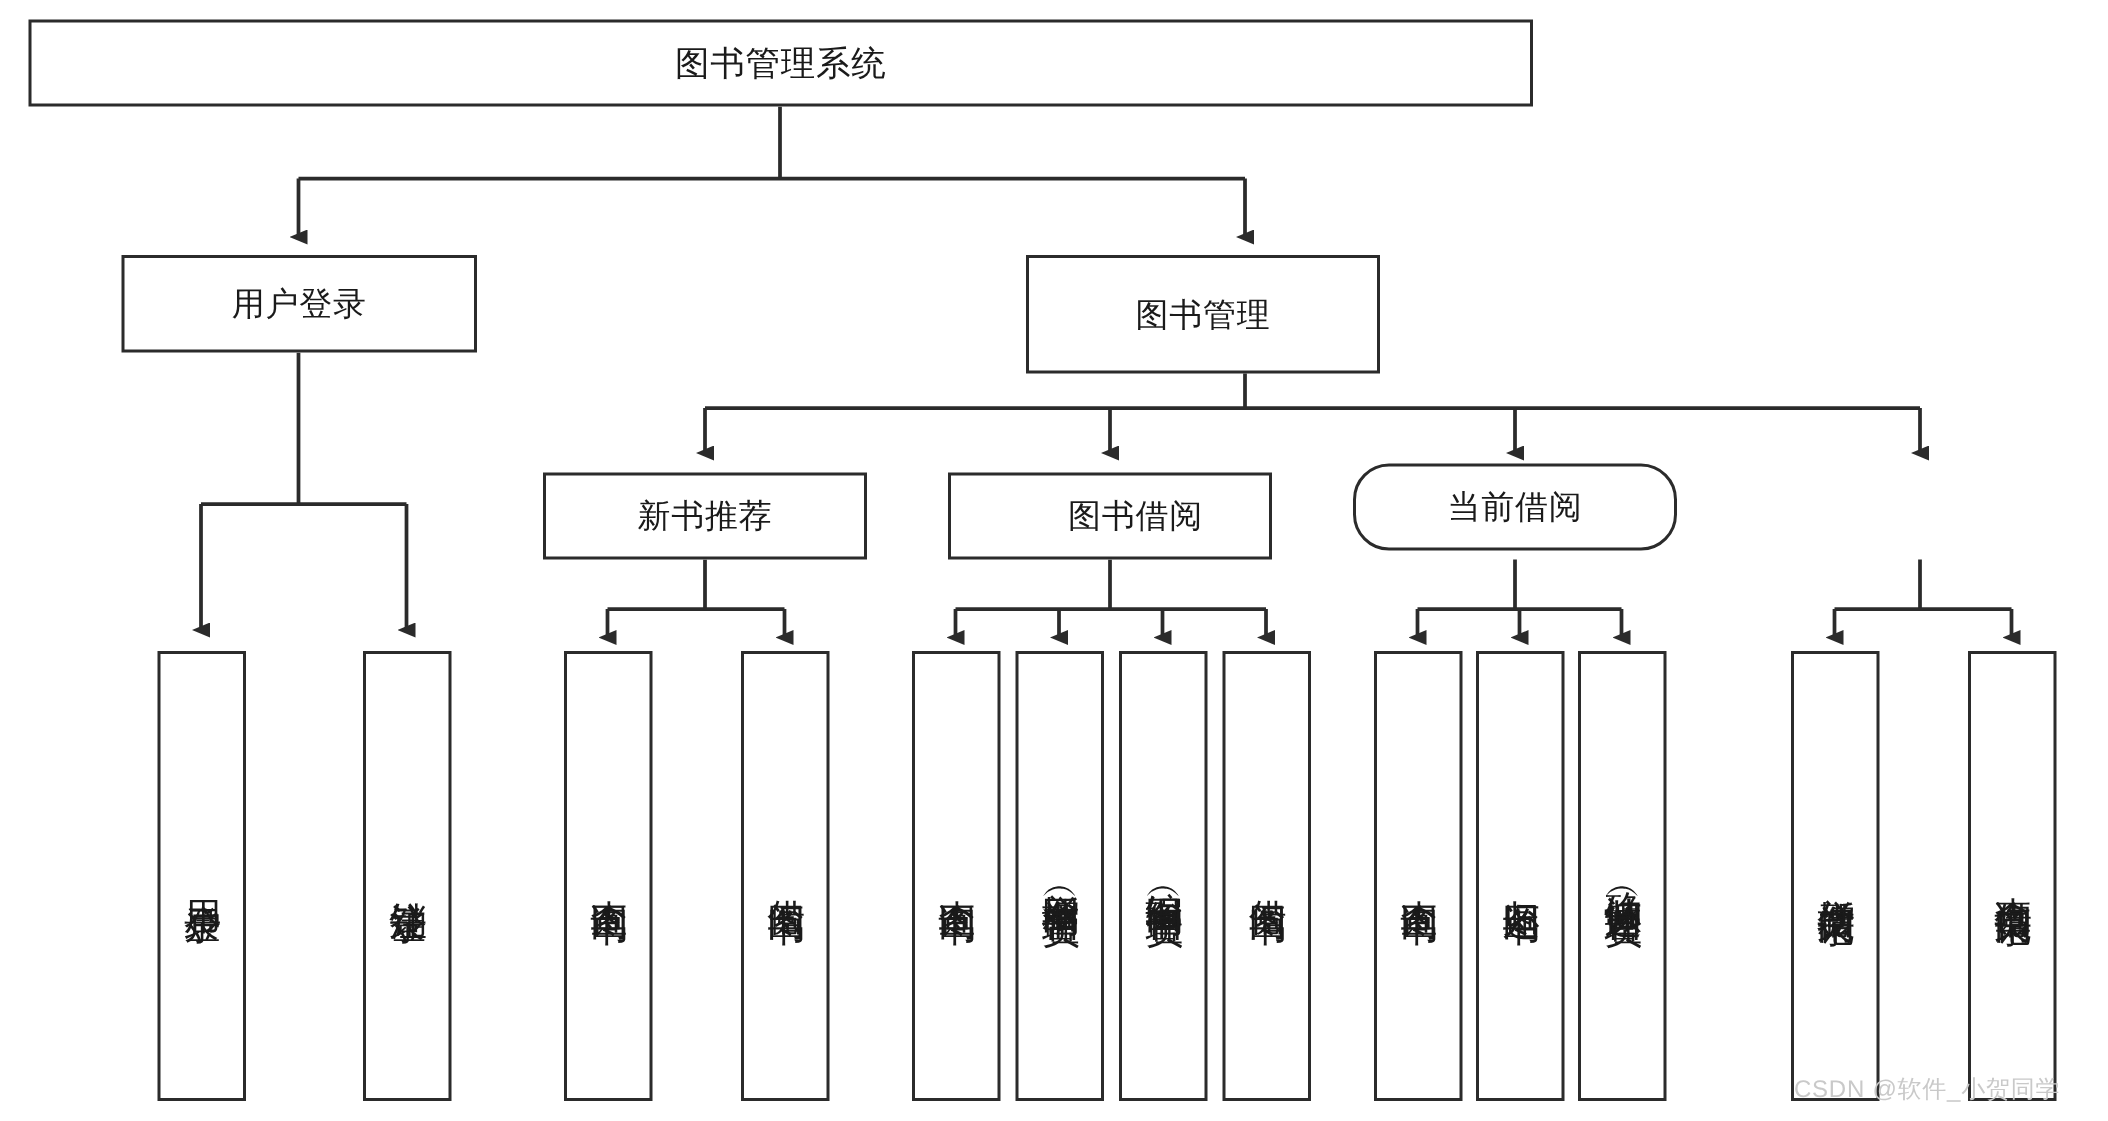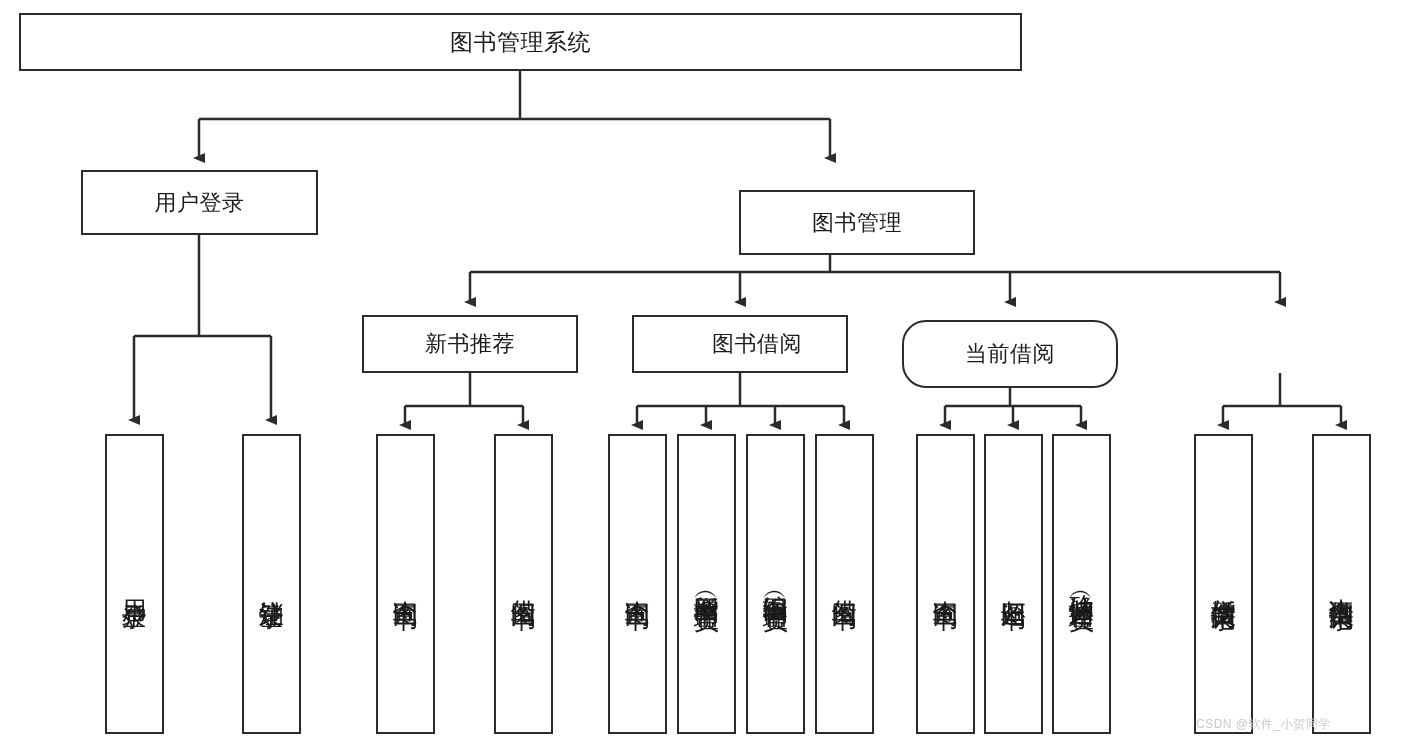--- a/index.html
+++ b/index.html
@@ -56,21 +56,21 @@
     writing-mode: vertical-rl;
     text-orientation: upright;
     font-size: 25px;
     line-height: 1.05;
     letter-spacing: 2px;
     white-space: nowrap;
   }
   .watermark {
     position: absolute;
     color: #c9c9c9;
-    font-size: 12px;
+    font-size: 16px;
     white-space: nowrap;
     letter-spacing: 0.5px;
   }
 </style>
 </head>
 <body>
 
 <div id="canvas">
 
   <svg class="connectors" viewBox="0 0 1405 747" xmlns="http://www.w3.org/2000/svg">
@@ -123,31 +123,31 @@
     </g>
   </svg>
 
   <div class="node horiz root" style="left:19px; top:13px; width:1003px; height:58px;">
     <span class="label">图书管理系统</span>
   </div>
 
   <div class="node horiz" style="left:81px; top:170px; width:237px; height:65px;">
     <span class="label">用户登录</span>
   </div>
-  <div class="node horiz" style="left:739px; top:170px; width:236px; height:65px;margin-top:20px;">
+  <div class="node horiz" style="left:684px; top:170px; width:236px; height:79px;">
     <span class="label">图书管理</span>
   </div>
 
   <div class="node horiz" style="left:362px; top:315px; width:216px; height:58px;">
     <span class="label">新书推荐</span>
   </div>
   <div class="node horiz" style="left:632px; top:315px; width:216px; height:58px;padding-left:34px;">
     <span class="label">图书借阅</span>
   </div>
-  <div class="node horiz" style="left:902px; top:320px; width:216px; height:68px;border-radius:24px;">
+  <div class="node horiz" style="left:902px; top:309px; width:216px; height:58px;border-radius:24px;">
     <span class="label">当前借阅</span>
   </div>
 
   <div class="node vert" style="left:105px; top:434px; width:59px; height:300px;">
     <span class="label">用户登录</span>
   </div>
   <div class="node vert" style="left:242px; top:434px; width:59px; height:300px;">
     <span class="label">注销登录</span>
   </div>
 

